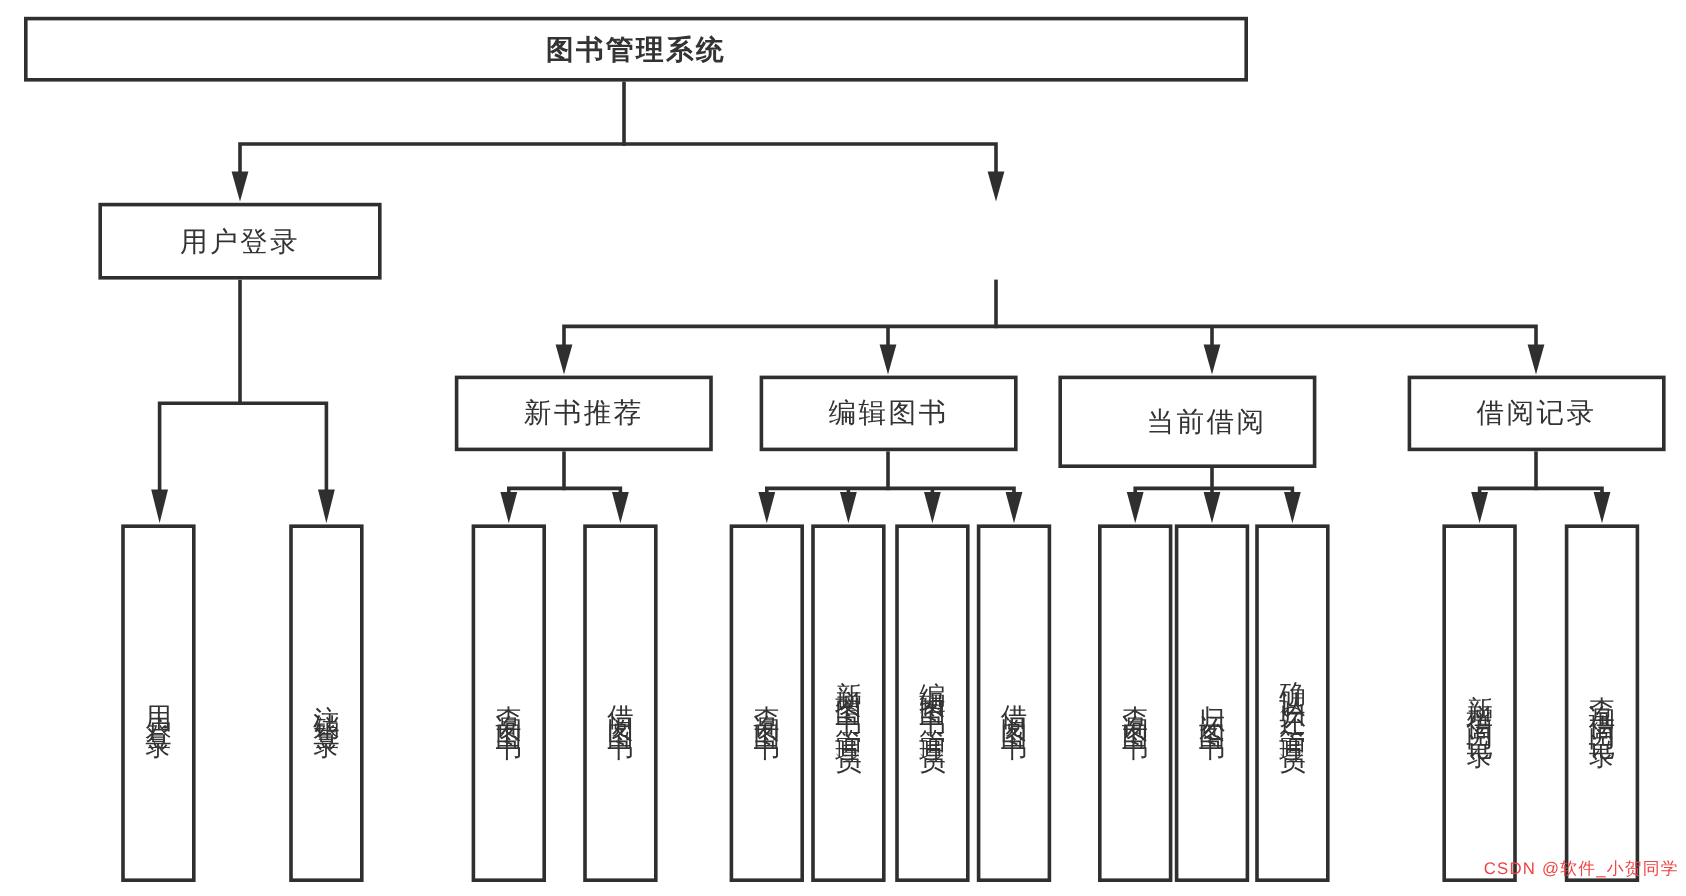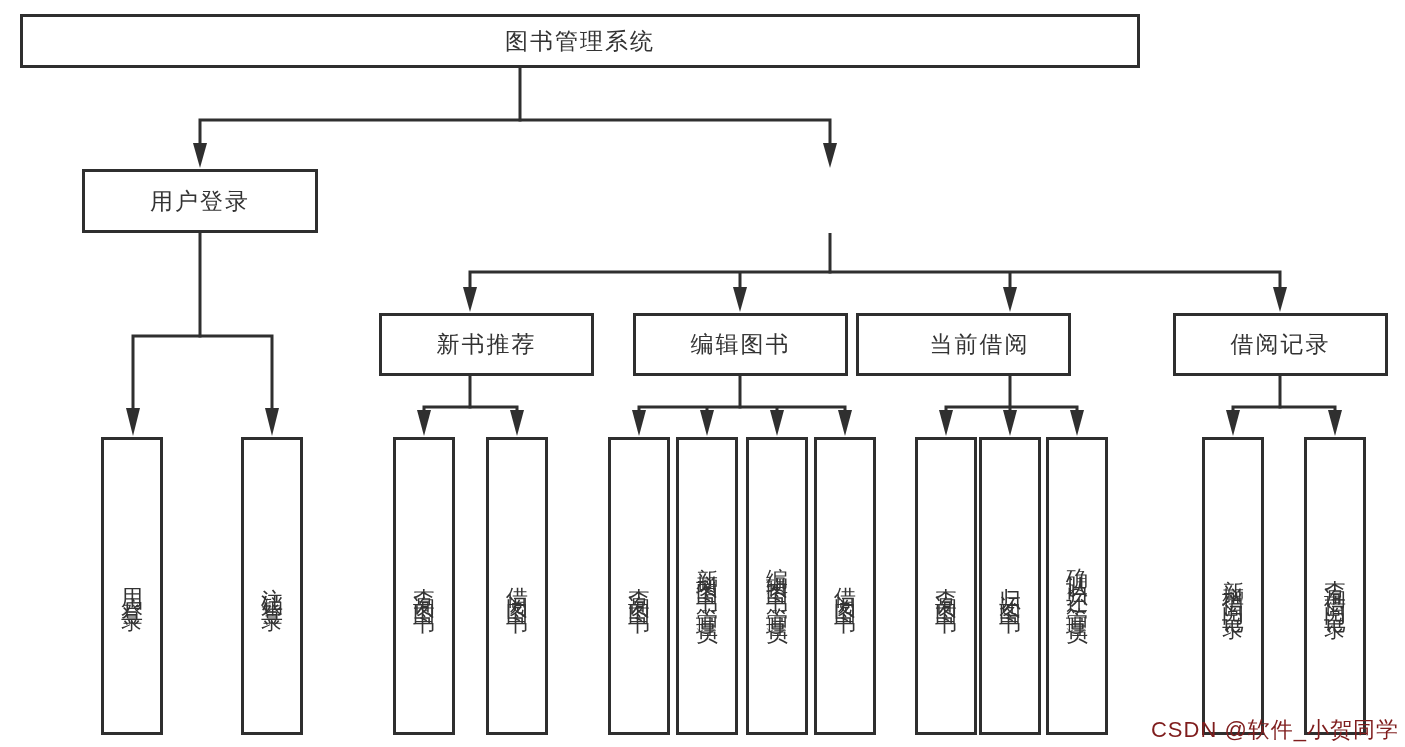--- a/index.html
+++ b/index.html
@@ -36,22 +36,22 @@
   .v-box {
     writing-mode: vertical-rl;
     text-orientation: mixed;
     font-size: 22px;
     letter-spacing: 8px;
     line-height: 62px;
   }
   .watermark {
     position: absolute;
     z-index: 2;
-    color: #7f1d1d;
-    font-size: 22px;
+    color: #ef4444;
+    font-size: 14px;
     letter-spacing: 1px;
     white-space: nowrap;
   }
 </style>
 </head>
 <body>
 
 <div id="canvas">
 
   <svg id="connectors" viewBox="0 0 1405 747" xmlns="http://www.w3.org/2000/svg">
@@ -105,27 +105,27 @@
 
       <polygon points="939,410 953,410 946,436"></polygon>
       <polygon points="1003,410 1017,410 1010,436"></polygon>
       <polygon points="1070,410 1084,410 1077,436"></polygon>
 
       <polygon points="1226,410 1240,410 1233,436"></polygon>
       <polygon points="1328,410 1342,410 1335,436"></polygon>
     </g>
   </svg>
 
-  <div class="box h-box" style="left:20px; top:14px; width:1120px; height:54px;">图书管理系统</div>
+  <div class="box h-box" style="left:20px; top:14px; width:1020px; height:54px;font-weight:bold;">图书管理系统</div>
 
   <div class="box h-box" style="left:82px; top:169px; width:236px; height:64px;">用户登录</div>
 
   <div class="box h-box" style="left:363px; top:313px; width:215px; height:63px;margin-left:16px;">新书推荐</div>
   <div class="box h-box" style="left:633px; top:313px; width:215px; height:63px;">编辑图书</div>
-  <div class="box h-box" style="left:856px; top:313px; width:215px; height:63px;padding-left:32px;">当前借阅</div>
+  <div class="box h-box" style="left:882px; top:313px; width:215px; height:77px;padding-left:32px;">当前借阅</div>
   <div class="box h-box" style="left:1173px; top:313px; width:215px; height:63px;">借阅记录</div>
 
   <div class="box v-box" style="left:101px; top:437px; width:62px; height:298px;">用户登录</div>
   <div class="box v-box" style="left:241px; top:437px; width:62px; height:298px;">注销登录</div>
 
   <div class="box v-box" style="left:393px; top:437px; width:62px; height:298px;">查询图书</div>
   <div class="box v-box" style="left:486px; top:437px; width:62px; height:298px;">借阅图书</div>
 
   <div class="box v-box" style="left:608px; top:437px; width:62px; height:298px;">查询图书</div>
   <div class="box v-box" style="left:676px; top:437px; width:62px; height:298px;">新增图书（管理员）</div>

